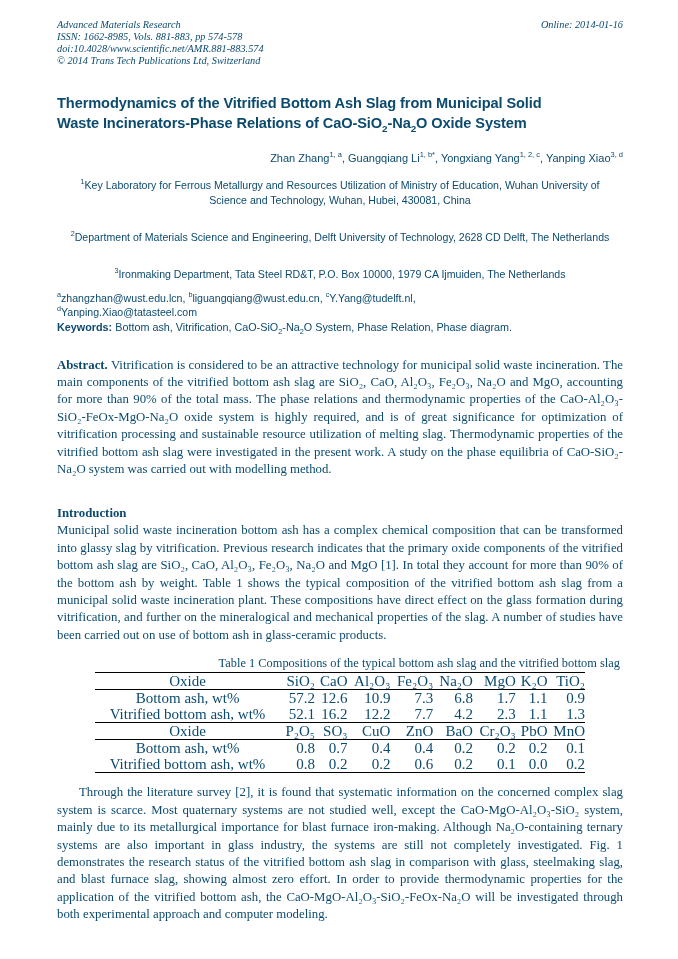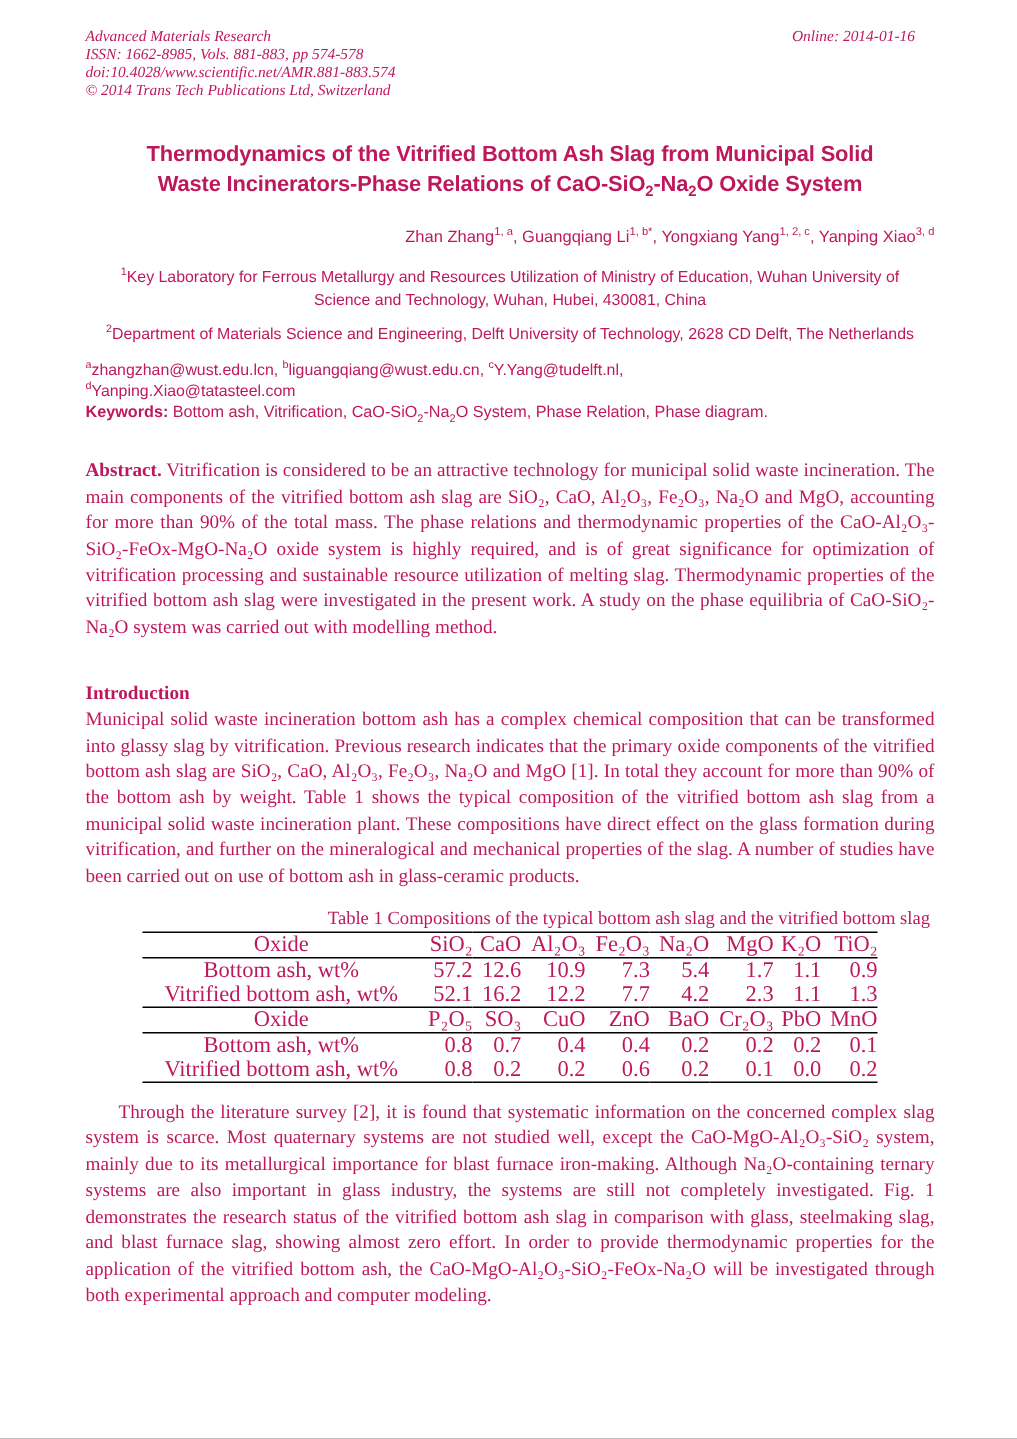--- a/index.html
+++ b/index.html
@@ -8,73 +8,72 @@
     background: #8a8a8a;
   }
   .page {
     position: relative;
     width: 678px;
     height: 959px;
     background: #ffffff;
     overflow: hidden;
     box-sizing: border-box;
     font-family: "Liberation Serif", serif;
-    color: #be185d;
+    color: #0c4a6e;
   }
   .content {
     position: absolute;
     left: 57px;
     top: 19px;
     width: 566px;
   }
 
   
   .jhead {
     font-family: "Liberation Serif", serif;
     font-style: italic;
     font-size: 10.3px;
     line-height: 12.1px;
     position: relative;
   }
   .jhead .online {
     position: absolute;
-    right: 13px;
+    right: 0;
     top: 0;
     font-style: italic;
     font-size: 10.3px;
   }
   .jhead div { white-space: nowrap; }
 
   
   .title {
     font-family: "Liberation Sans", sans-serif;
     font-weight: bold;
     font-size: 14.6px;
     line-height: 20px;
-    text-align: center;
     margin-top: 26px;
     letter-spacing: -0.1px;
   }
 
   
   .authors {
     font-family: Liberation Sans, sans-serif;
     font-size: 11px;
     line-height: 18px;
     text-align: right;
     margin-top: 16px;
   }
 
   
   .affil {
     font-family: "Liberation Sans", sans-serif;
     font-size: 10.6px;
     line-height: 14.2px;
     text-align: center;
-    margin-top: 9px;
+    margin-top: 23px;
     padding: 0 4px;
   }
   .affil.a1 { margin-top: 11px; }
 
   .emails {
     font-family: "Liberation Sans", sans-serif;
     font-size: 10.6px;
     line-height: 14.2px;
     text-align: left;
     margin-top: 10px;
@@ -174,20 +173,21 @@
       <span>Thermodynamics of the Vitrified Bottom Ash Slag from Municipal Solid</span><br>
       <span>Waste Incinerators-Phase Relations of CaO-SiO</span><sub>2</sub><span>-Na</span><sub>2</sub><span>O Oxide System</span>
     </div>
 
     <div class="authors">
       <span><span>Zhan Zhang</span><sup>1, a</sup><span>, </span></span><span><span>Guangqiang Li</span><sup>1, b*</sup><span>, </span></span><span><span>Yongxiang Yang</span><sup>1, 2, c</sup><span>, </span></span><span><span>Yanping Xiao</span><sup>3, d</sup></span>
     </div>
 
     <div class="affil a1"><sup>1</sup><span>Key Laboratory for Ferrous Metallurgy and Resources Utilization of Ministry of Education, Wuhan University of Science and Technology, Wuhan, Hubei, 430081, China</span></div>
     <div class="affil"><sup>2</sup><span>Department of Materials Science and Engineering, Delft University of Technology, 2628 CD Delft, The Netherlands</span></div>
+    <div class="affil"><sup>3</sup><span>Ironmaking Department, Tata Steel RD&amp;T, P.O. Box 10000, 1979 CA Ijmuiden, The Netherlands</span></div>
 
     <div class="emails"><sup>a</sup><span>zhangzhan@wust.edu.lcn</span><span>, </span><sup>b</sup><span>liguangqiang@wust.edu.cn</span><span>, </span><sup>c</sup><span>Y.Yang@tudelft.nl</span><span>,</span><br><sup>d</sup><span>Yanping.Xiao@tatasteel.com</span></div>
 
     <div class="keywords"><b>Keywords:</b><span> Bottom ash, Vitrification, CaO-SiO</span><sub>2</sub><span>-Na</span><sub>2</sub><span>O System, Phase Relation, Phase diagram.</span></div>
 
     <p class="para abstract"><b>Abstract.</b><span> Vitrification is considered to be an attractive technology for municipal solid waste incineration. The main components of the vitrified bottom ash slag are SiO₂, CaO, Al₂O₃, Fe₂O₃, Na₂O and MgO, accounting for more than 90% of the total mass. The phase relations and thermodynamic properties of the CaO-Al₂O₃-SiO₂-FeOx-MgO-Na₂O oxide system is highly required, and is of great significance for optimization of vitrification processing and sustainable resource utilization of melting slag. Thermodynamic properties of the vitrified bottom ash slag were investigated in the present work. A study on the phase equilibria of CaO-SiO₂-Na₂O system was carried out with modelling method.</span></p>
 
     <div class="section-head">Introduction</div>
     <p class="para intro-para">Municipal solid waste incineration bottom ash has a complex chemical composition that can be transformed into glassy slag by vitrification. Previous research indicates that the primary oxide components of the vitrified bottom ash slag are SiO₂, CaO, Al₂O₃, Fe₂O₃, Na₂O and MgO [1]. In total they account for more than 90% of the bottom ash by weight. Table 1 shows the typical composition of the vitrified bottom ash slag from a municipal solid waste incineration plant. These compositions have direct effect on the glass formation during vitrification, and further on the mineralogical and mechanical properties of the slag. A number of studies have been carried out on use of bottom ash in glass-ceramic products.</p>
 
@@ -205,21 +205,21 @@
             <td>MgO</td>
             <td>K₂O</td>
             <td>TiO₂</td>
           </tr>
           <tr>
             <td class="lbl">Bottom ash, wt%</td>
             <td>57.2</td>
             <td>12.6</td>
             <td>10.9</td>
             <td>7.3</td>
-            <td>5.4</td>
+            <td>6.8</td>
             <td>1.7</td>
             <td>1.1</td>
             <td>0.9</td>
           </tr>
           <tr>
             <td class="lbl">Vitrified bottom ash, wt%</td>
             <td>52.1</td>
             <td>16.2</td>
             <td>12.2</td>
             <td>7.7</td>

